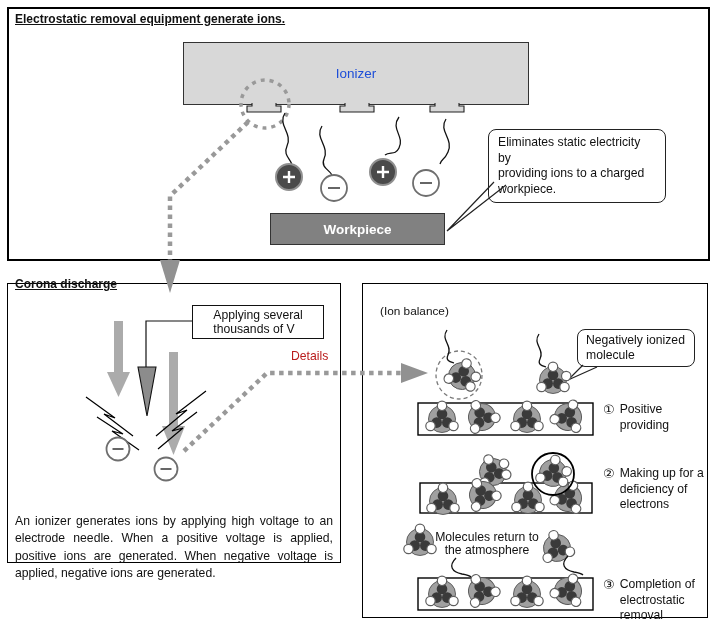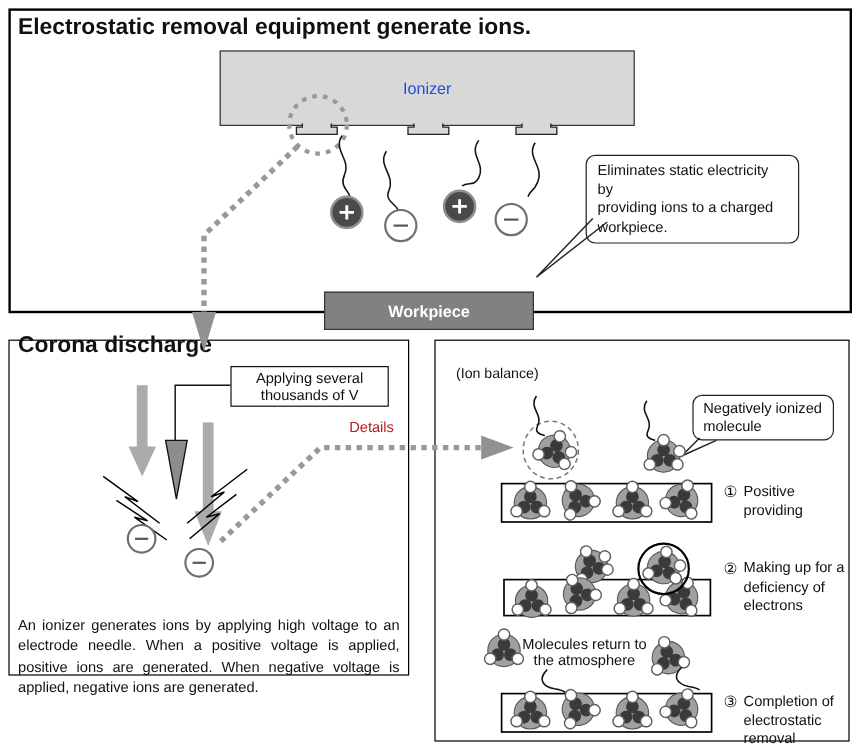--- a/index.html
+++ b/index.html
@@ -3,32 +3,32 @@
 <meta charset="utf-8">
 <style>
   html,body{margin:0;padding:0;background:#fff;}
   body{font-family:"Liberation Sans","DejaVu Sans",sans-serif;color:#111;}
   #stage{position:relative;width:716px;height:625px;background:#fff;overflow:hidden;}
   .abs{position:absolute;}
   .panel{position:absolute;border:1.6px solid #000;background:transparent;}
   #top-panel{left:7px;top:7px;width:699px;height:250px;border-width:2px;}
   #corona-panel{left:7px;top:283px;width:332px;height:278px;}
   #mech-panel{left:362px;top:283px;width:344px;height:333px;}
-  .ptitle{font-weight:bold;font-size:19px;white-space:nowrap;}
+  .ptitle{font-weight:bold;font-size:12px;white-space:nowrap;text-decoration:underline;}
   #top-title{left:15px;top:12px;}
   #ionizer-box{left:183px;top:42px;width:344px;height:61px;background:#d8d8d8;border:1.3px solid #333;
     display:flex;align-items:center;justify-content:center;font-size:13.5px;color:#1d4ed8;}
   #workpiece-box{left:270px;top:213px;width:173px;height:30px;background:#818181;border:1.2px solid #333;
-    display:flex;align-items:center;justify-content:center;font-size:13.5px;font-weight:bold;color:#fff;margin-top:30px;}
+    display:flex;align-items:center;justify-content:center;font-size:13.5px;font-weight:bold;color:#fff;}
   .bubble{border:1.4px solid #222;border-radius:8px;background:#fff;font-size:12.2px;line-height:15.5px;
     white-space:pre-line;}
   #callout1{left:488px;top:129px;width:158px;padding:5px 9px;}
   #corona-title{left:15px;top:277px;}
   #voltage-box{left:192px;top:305px;width:130px;height:32px;border:1.5px solid #111;background:#fff;
-    display:flex;align-items:center;justify-content:center;text-align:center;font-size:12.2px;
+    display:flex;align-items:center;justify-content:center;font-size:12.2px;
     line-height:14.5px;white-space:pre-line;}
   #details-label{left:291px;top:349px;font-size:12.2px;color:#b91c1c;}
   #corona-desc{left:15px;top:486px;width:318px;font-size:12.2px;line-height:17.3px;text-align:justify;margin-top:27px;}
   #mech-title{left:380px;top:288px;font-weight:bold;font-size:12.9px;letter-spacing:-0.1px;white-space:nowrap;}
   #mech-subtitle{left:380px;top:304px;font-size:11.8px;}
   #callout2{left:577px;top:329px;width:100px;padding:3px 8px;line-height:15px;}
   .step{position:absolute;display:flex;gap:5px;align-items:flex-start;}
   .step .num{font-size:13px;line-height:15.5px;}
   .step .lbl{font-size:12.2px;line-height:15.5px;white-space:pre-line;}
   #step-1{left:603px;top:402px;}

